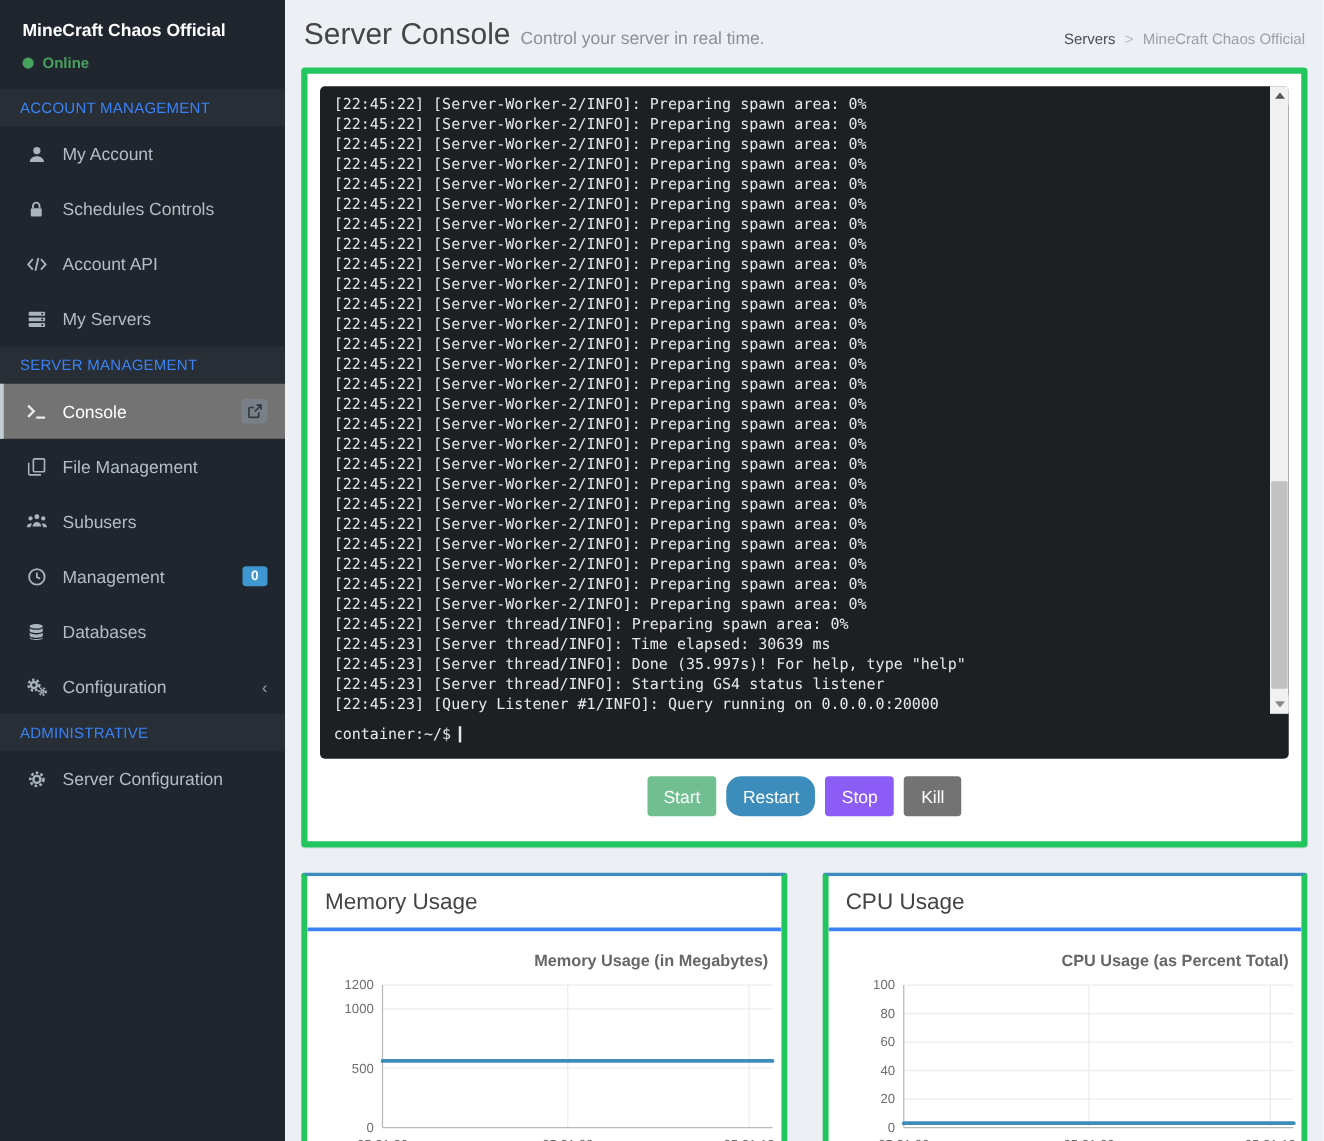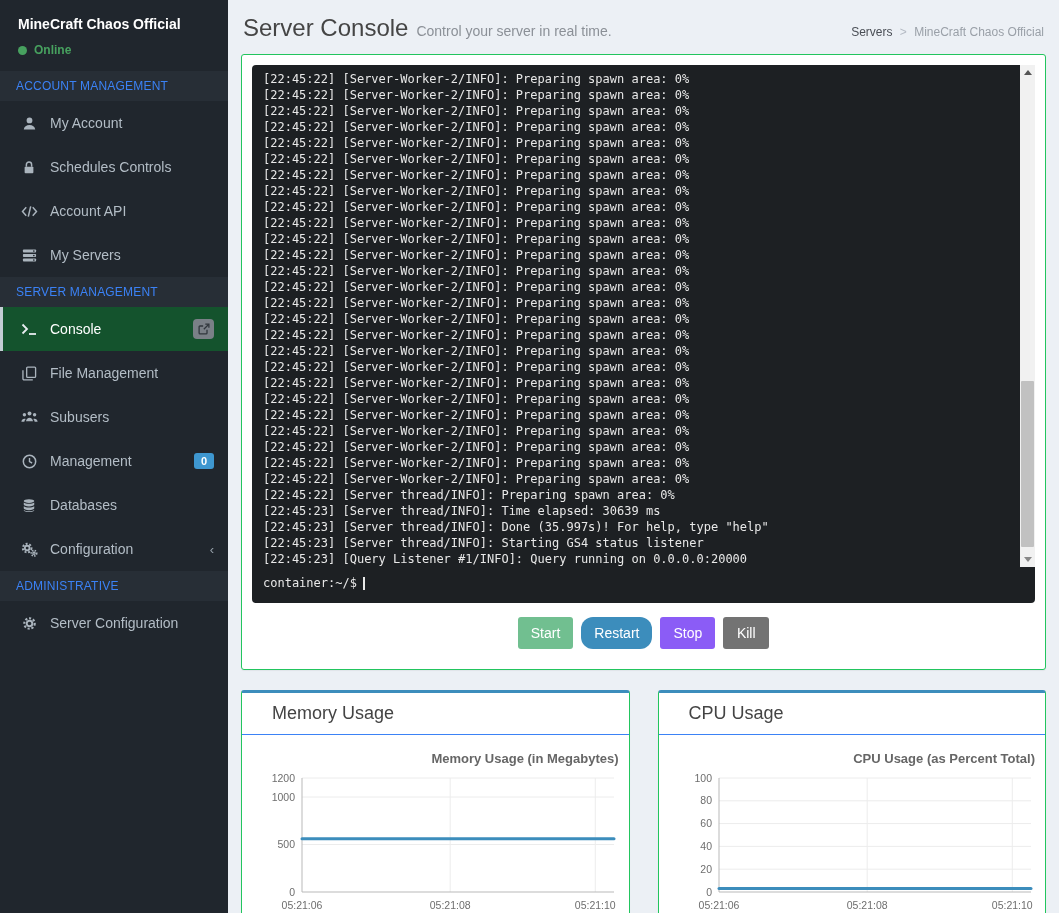--- a/index.html
+++ b/index.html
@@ -11,38 +11,38 @@
   .server-head { padding:16px 18px 14px 18px; }
   .server-name { color:#fff; font-weight:bold; font-size:14px; }
   .status-row { margin-top:11px; display:flex; align-items:center; gap:7px; }
   .status-dot { width:9px; height:9px; border-radius:50%; background:#47a15f; display:inline-block; }
   .status-label { color:#47a15f; font-size:12px; font-weight:bold; }
   .nav-header { background:#272e36; color:#3b82f6; font-size:12px; padding:8px 16px; letter-spacing:.2px; }
   .nav-item { display:flex; align-items:center; height:44px; padding:0 14px 0 17px; font-size:14px;
               color:#b3bdc6; cursor:pointer; border-left:3px solid transparent; }
   .nav-item .ni-icon { width:18px; display:flex; justify-content:center; margin-right:12px; color:#aab4bd; }
   .nav-item .ni-label { flex:1; }
-  .nav-item.active { background:#14532d; color:#fff; border-left-color:#c3cdd4; }
+  .nav-item.active { background:#737373; color:#fff; border-left-color:#c3cdd4; }
   .nav-item.active .ni-icon { color:#e8edf1; }
   .badge { background:#3e97d0; color:#fff; font-size:11px; font-weight:bold; padding:2px 7px; border-radius:3px; }
   .chev { color:#97a1aa; font-size:13px; }
   .popout-btn { width:21px; height:20px; background:#7a8087; border-radius:4px; display:flex;
                 align-items:center; justify-content:center; color:#30363d; cursor:pointer; }
   svg.icn { display:block; }
 
   
   .main { flex:1; padding:0 13px; min-width:0; }
   .content-header { display:flex; align-items:baseline; padding:14px 2px 12px 2px; }
   .page-title { font-size:24px; font-weight:normal; color:#454545; }
   .page-subtitle { font-size:14px; color:#8b9097; margin-left:8px; }
   .breadcrumb { margin-left:auto; font-size:12px; color:#9aa0a8; }
   .breadcrumb a { color:#4a4e55; text-decoration:none; cursor:pointer; }
   .breadcrumb .sep { color:#b5bbc4; margin:0 4px; }
 
-  .panel { background:#fff; border:1px solid #22c55e; border-radius:3px; box-shadow:0 1px 1px rgba(0,0,0,.05); }
+  .panel { background:#fff; border:5px solid #22c55e; border-radius:3px; box-shadow:0 1px 1px rgba(0,0,0,.05); }
   .console-panel { padding:10px; }
 
   .terminal { background:#1d2023; border-radius:4px; color:#e8e8e8;
               font-family:"DejaVu Sans Mono", monospace; font-size:12px; }
   .log-wrap { position:relative; height:502px; overflow:hidden; }
   .log { padding:6px 26px 0 11px; line-height:16px; white-space:pre; }
   .log div { height:16px; }
 
   .vscroll { position:absolute; top:0; right:0; width:15px; height:100%; background:#f1f1f1; }
   .v-arrow { position:absolute; left:0; width:15px; height:15px; background:#f1f1f1;
@@ -55,21 +55,21 @@
   .prompt-line { padding:9px 11px 13px 11px; }
   .cursor { display:inline-block; width:2px; height:13px; background:#e8e8e8; margin-left:6px; vertical-align:text-bottom; }
 
   .btn-row { display:flex; justify-content:center; gap:8px; padding:14px 0 10px 0; }
   .btn { border:none; border-radius:3px; color:#fff; font-size:14px; padding:8px 13px; min-width:46px;
          font-family:"Liberation Sans", sans-serif; cursor:pointer; }
 
   
   .charts-row { display:flex; gap:28px; margin-top:20px; }
   .chart-panel { flex:1; border-top:3px solid #3c8dbc; min-width:0; }
-  .panel-header { padding:10px 30px; border-bottom:1px solid #3b82f6; }
+  .panel-header { padding:10px 14px; border-bottom:3px solid #3b82f6; }
   .panel-title { font-size:18px; color:#444; }
   .chart-body { padding:10px 10px 0 10px; }
   .chart-title { text-align:right; font-size:13px; font-weight:bold; color:#666; padding:6px 0 4px 0; }
   .chart-svg text { font-family:"Liberation Sans", sans-serif; font-size:10.5px; fill:#6e6e6e; }
 </style>
 </head>
 <body>
 
 <aside class="sidebar">
   <div class="server-head">

